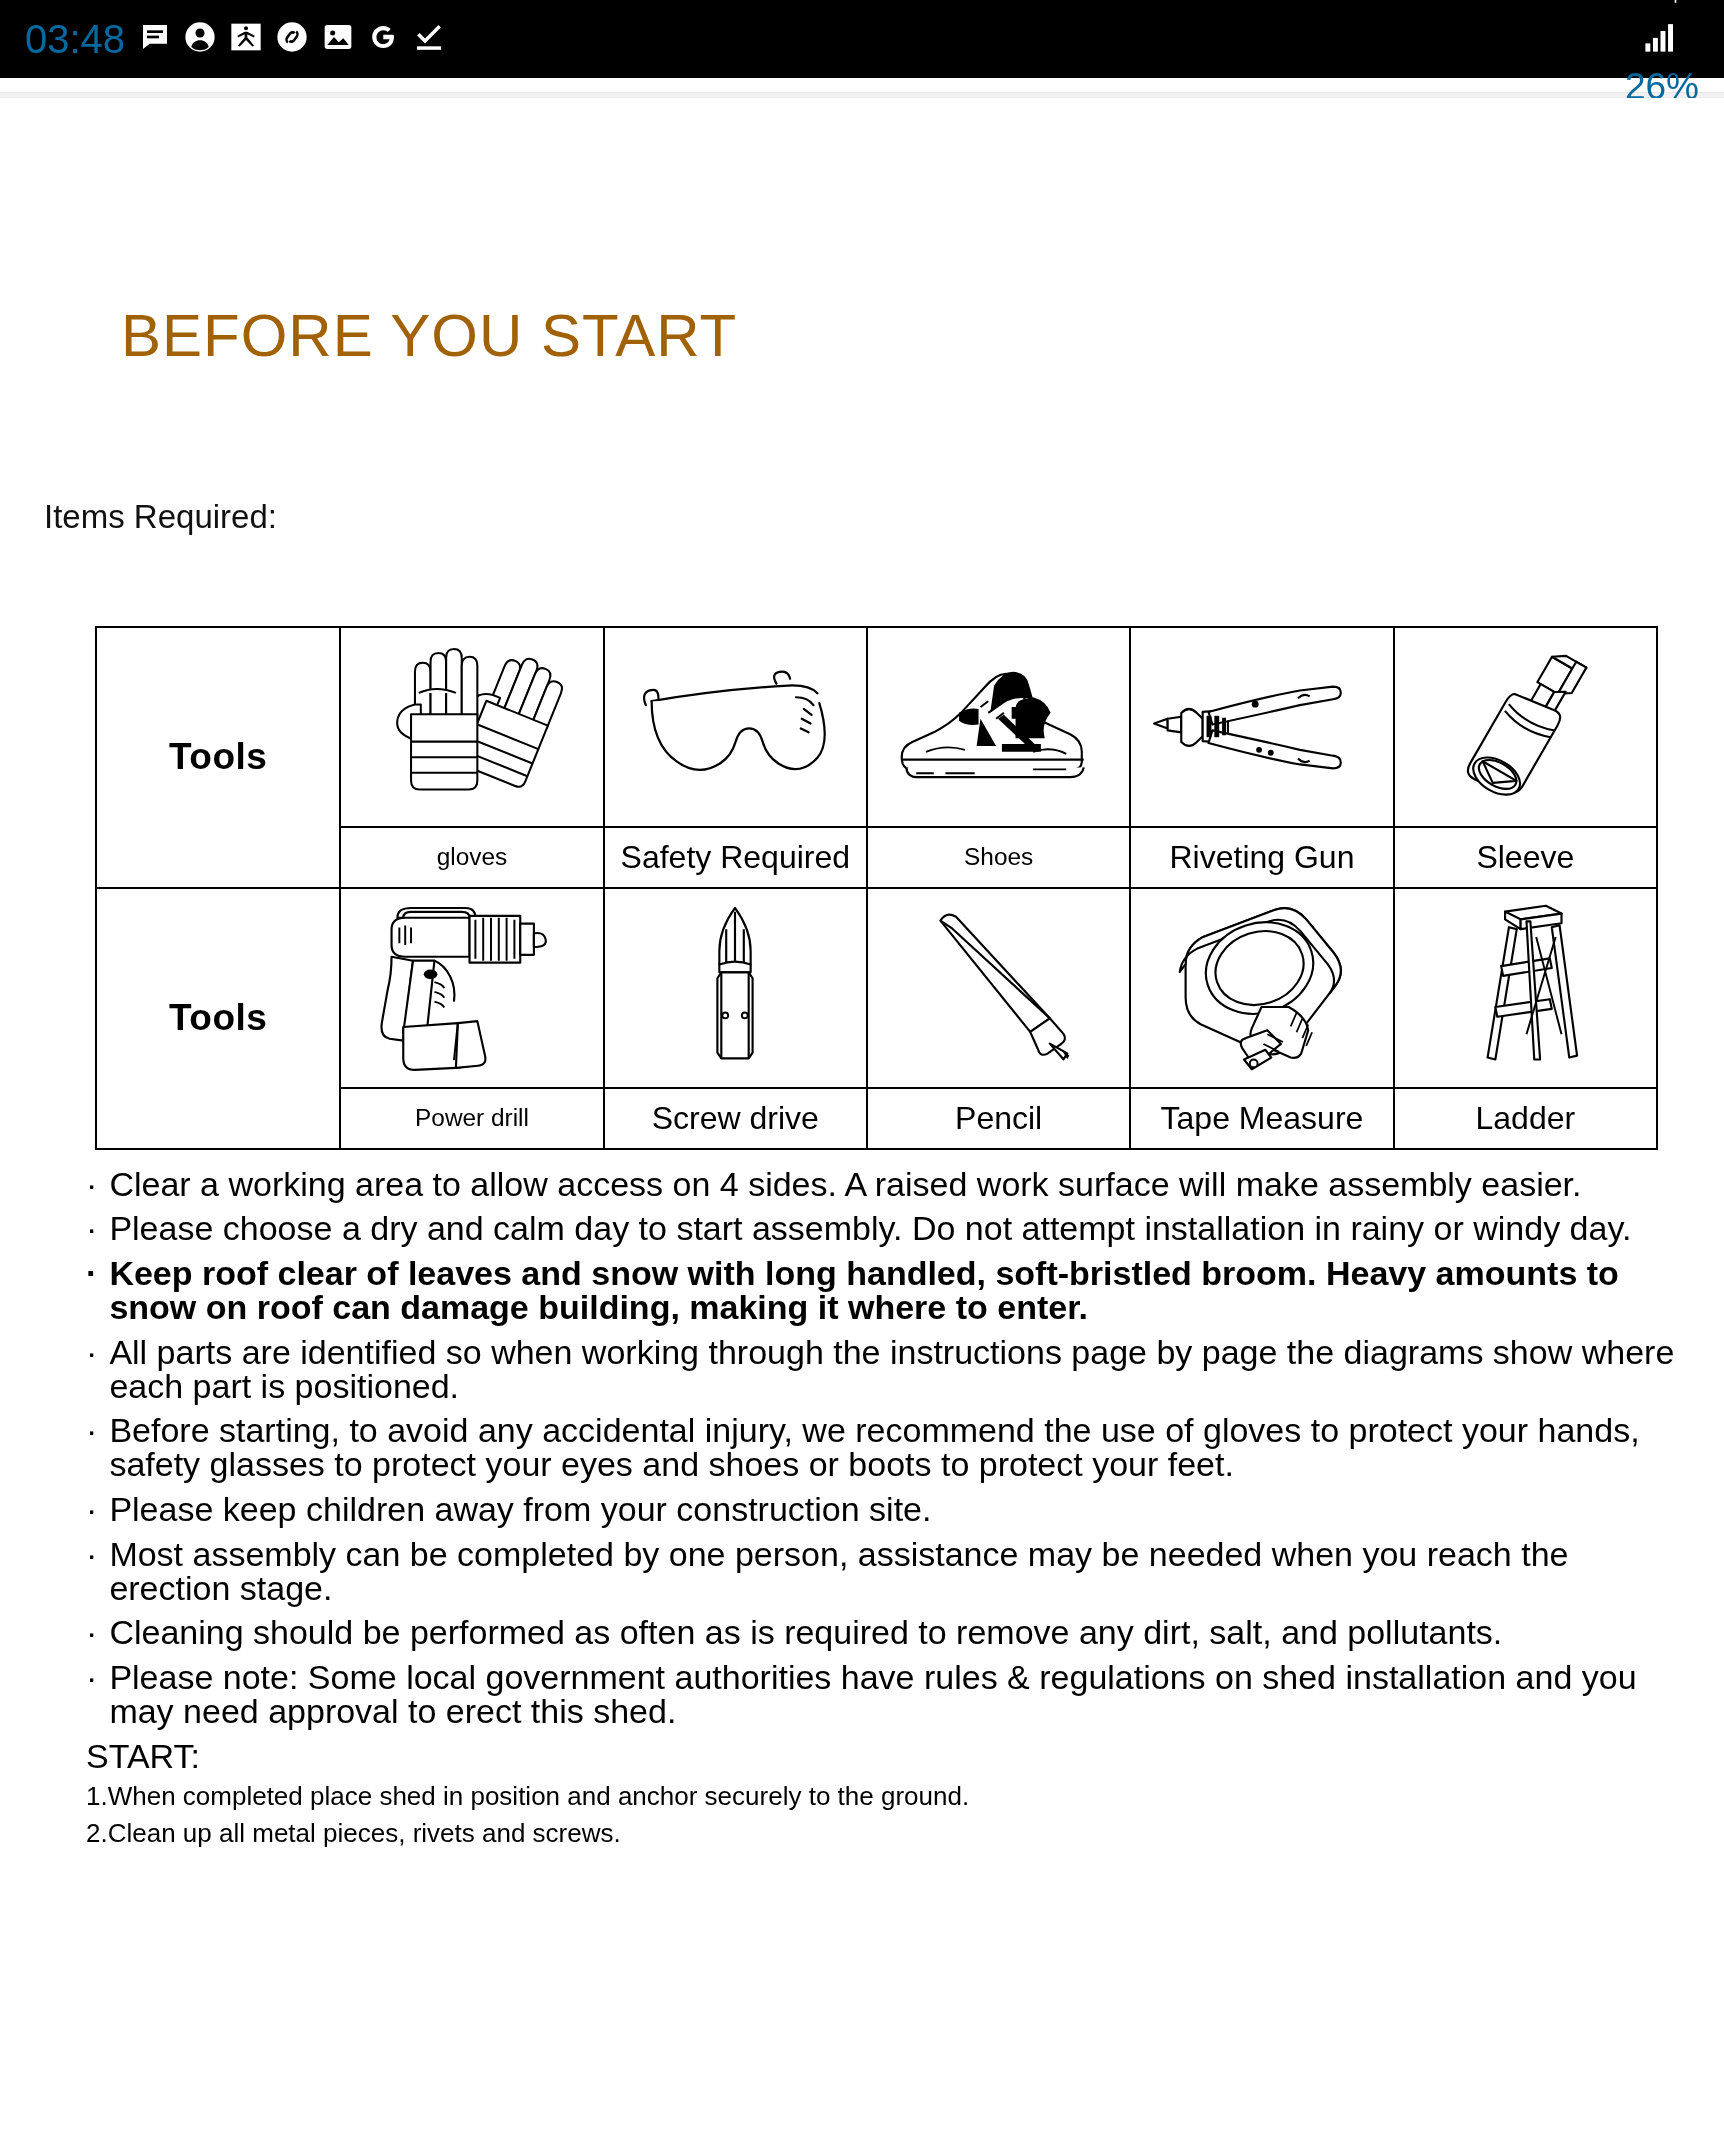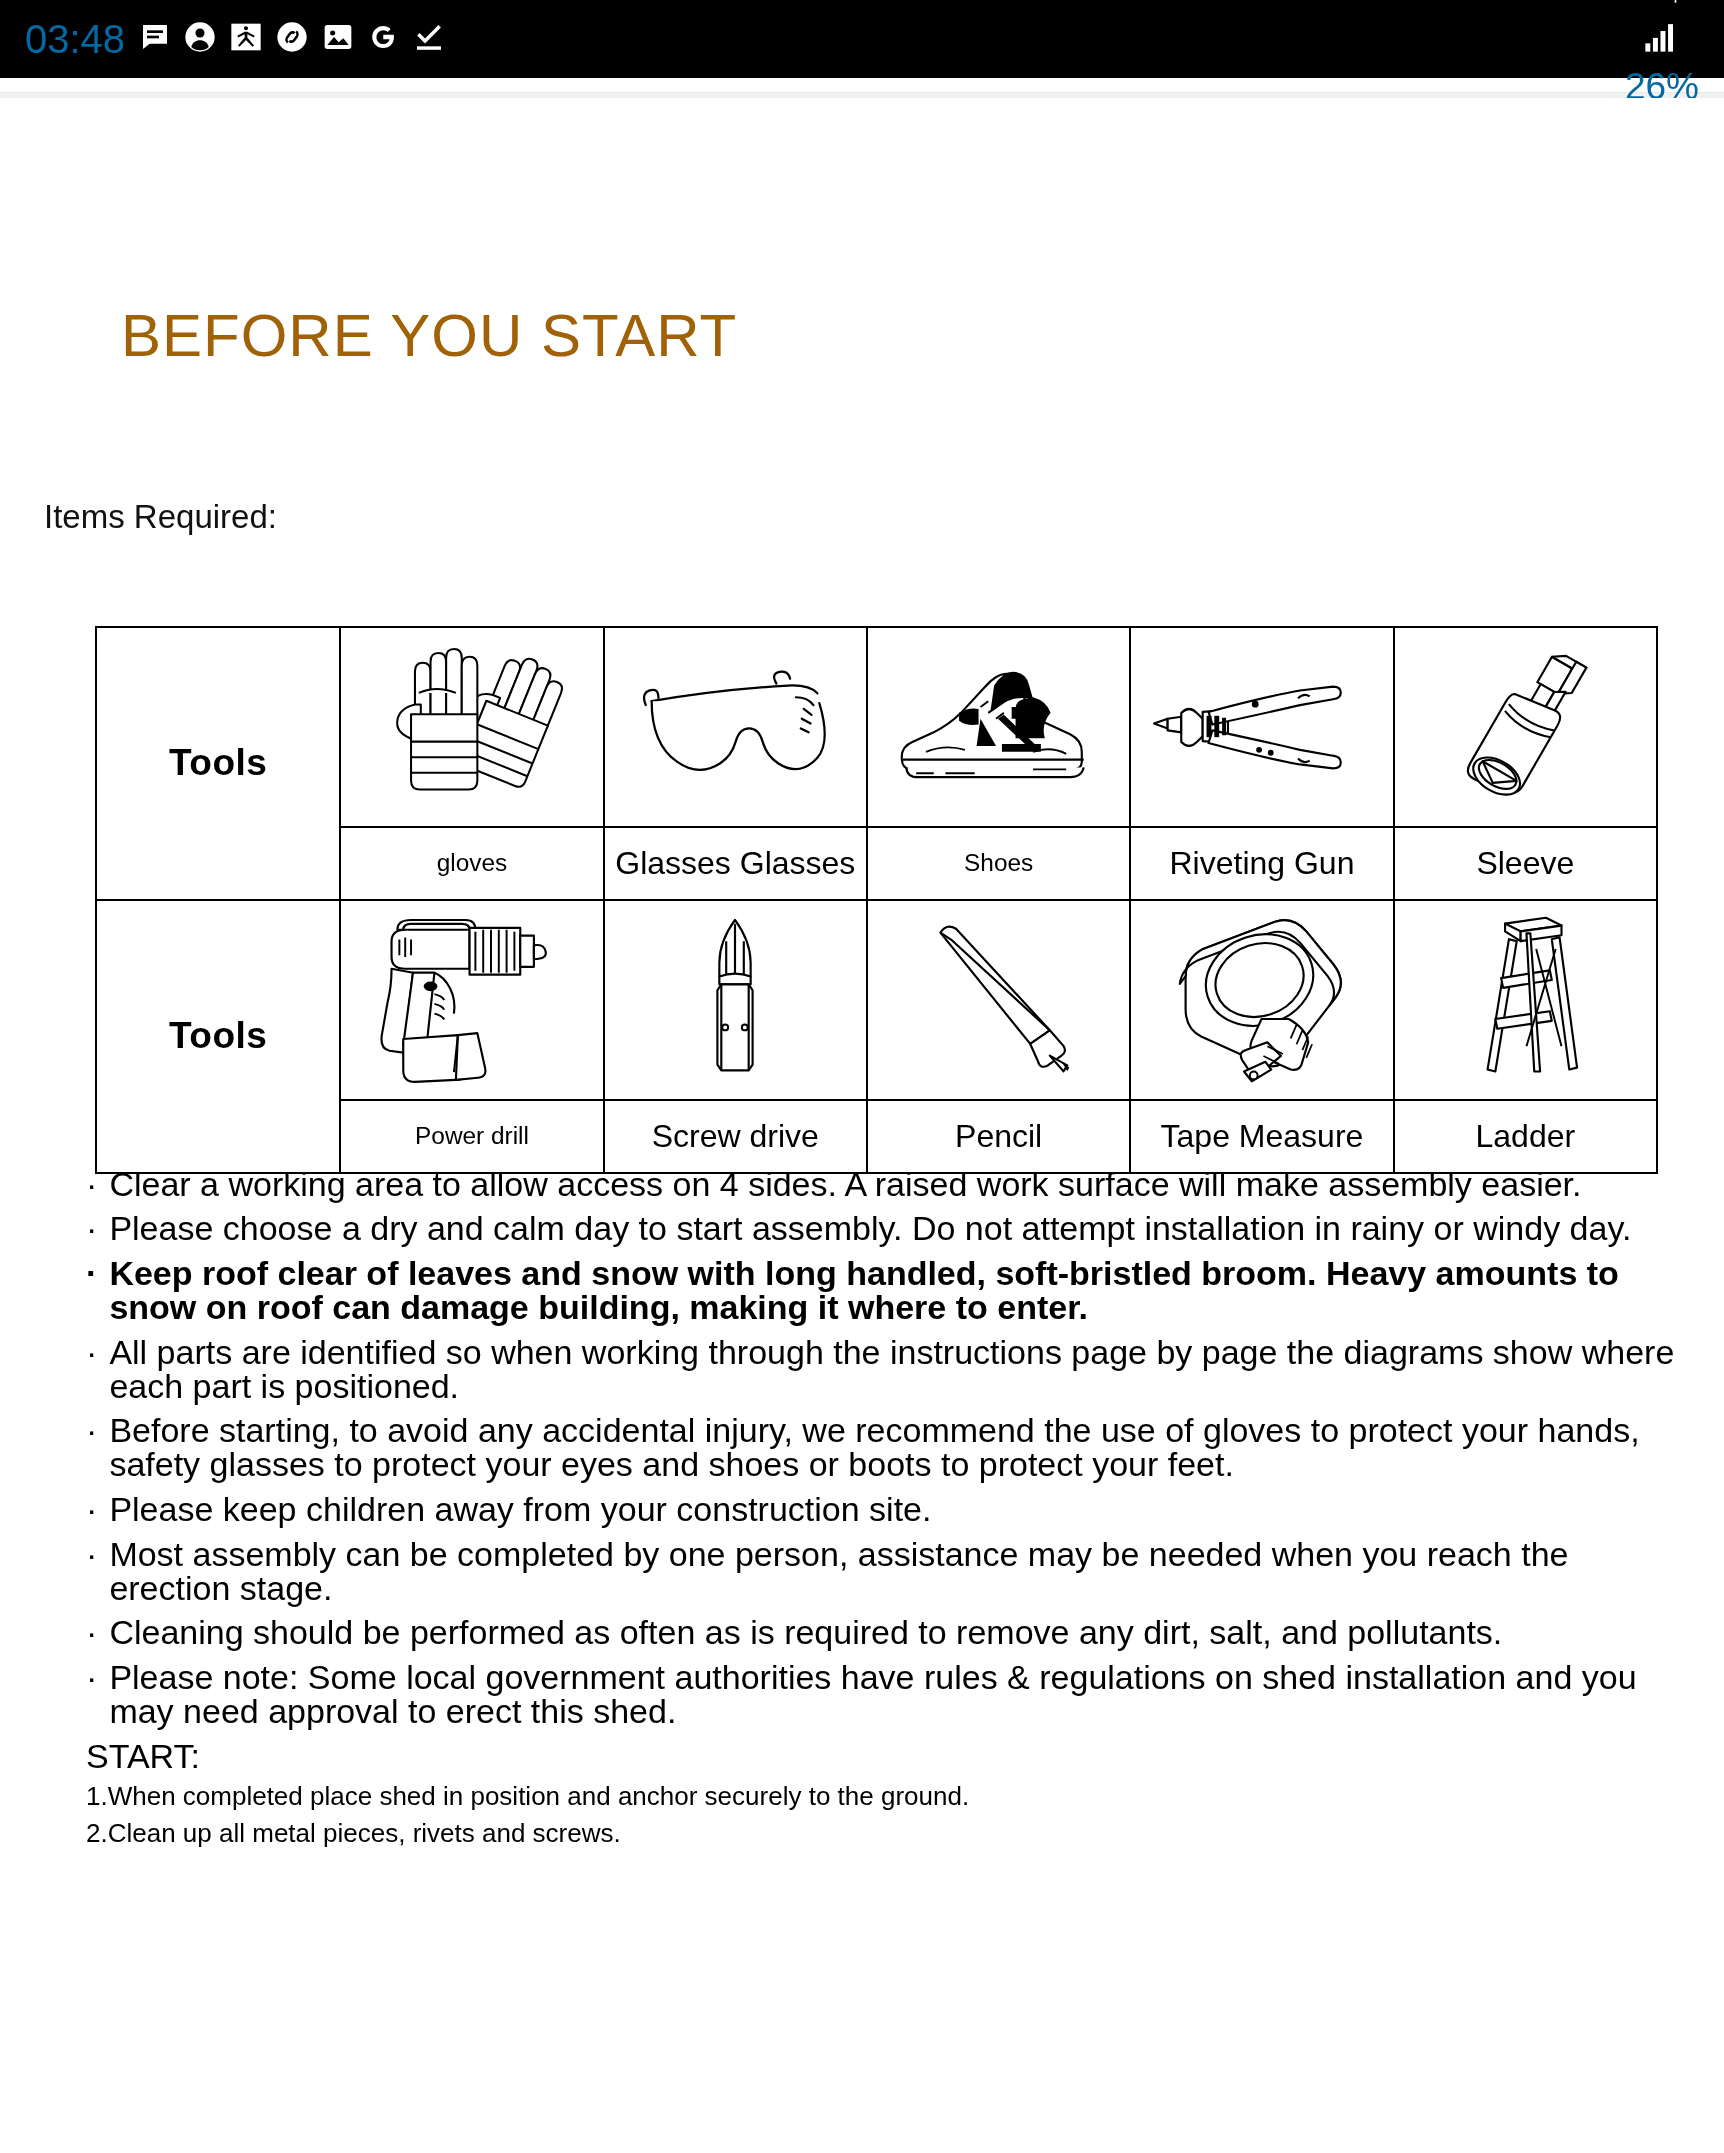--- a/index.html
+++ b/index.html
@@ -55,21 +55,21 @@
   #tools-table td {
     border: 2.9px solid #000;
     padding: 0;
     text-align: center;
     vertical-align: middle;
   }
   .col-label { width: 244px; }
   .col-item  { width: 263px; }
 
   .row-img td { height: 200px; }
-  .row-cap td { height: 73px; border-radius: 13px; }
+  .row-cap td { height: 61px; border-radius: 13px; }
 
   .tools-head {
     font-size: 37px; font-weight: bold; color: #000;
     letter-spacing: 0.5px;
   }
   .cap-lg { font-size: 32px; color: #000; }
   .cap-sm { font-size: 24.4px; color: #000; }
   .cell-svg { display: block; margin: 0 auto; }
 
   
@@ -305,21 +305,21 @@
             <path d="M70 142 l40 0 l-20 14z"></path>
             <path d="M64 78 q26 10 54 0"></path>
             <path d="M64 86 q26 10 54 0"></path>
           </g>
         </svg>
       </td>
     </tr>
 
     <tr class="row-cap">
       <td class="cap-sm">gloves</td>
-      <td class="cap-lg">Glasses Glasses</td>
+      <td class="cap-lg">Safety Required</td>
       <td class="cap-sm">Shoes</td>
       <td class="cap-lg">Riveting Gun</td>
       <td class="cap-lg">Sleeve</td>
     </tr>
 
     <tr class="row-img">
       <td rowspan="2" class="col-label tools-head">Tools</td>
 
       <td class="col-item">
         <svg class="cell-svg" width="195" height="171" viewBox="0 0 200 175">

